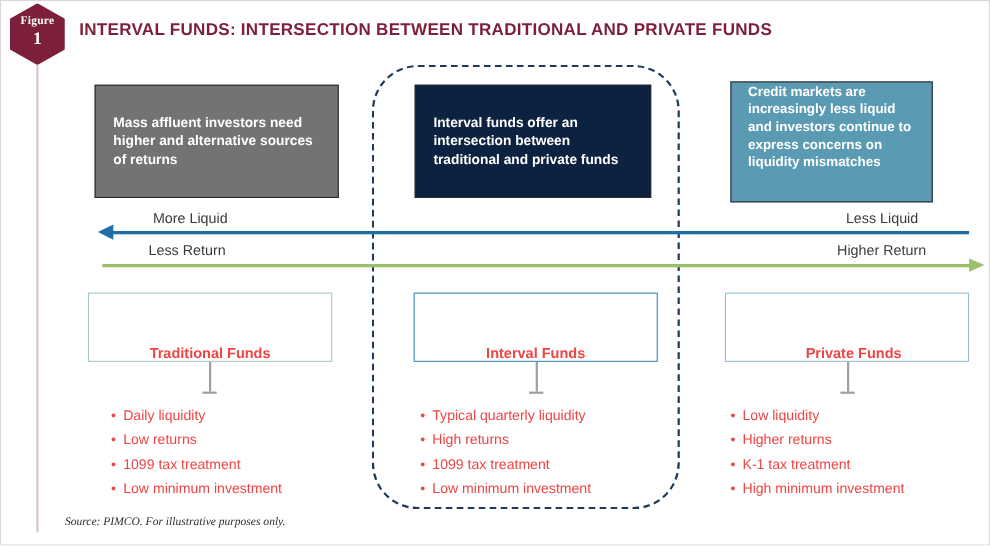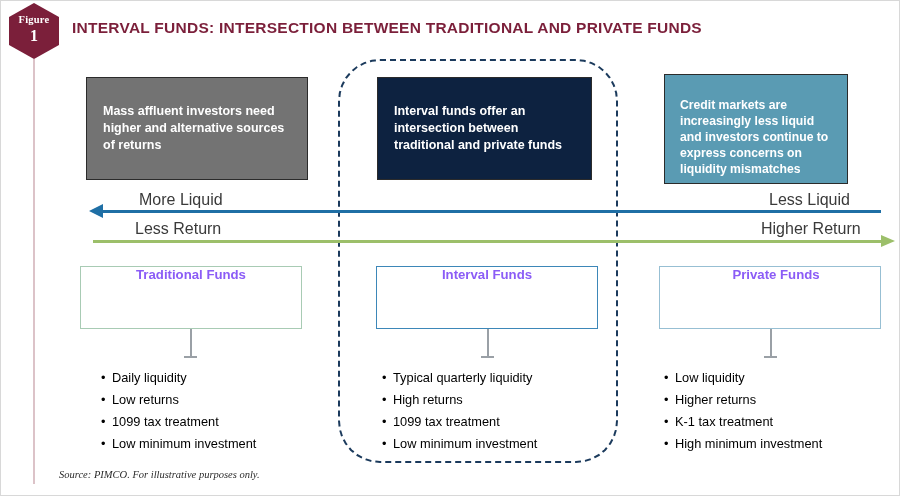--- a/index.html
+++ b/index.html
@@ -47,62 +47,62 @@
   
   .card{
     position:absolute;box-sizing:border-box;
     color:#ffffff;font-size:12.5px;font-weight:bold;line-height:1.38;
     padding:14px 16px;display:flex;align-items:center;
     border:1px solid #2b2b2b;
   }
   .card-a{left:85px;top:76px;width:222px;height:103px;background:#737373;}
   .card-b{left:376px;top:76px;width:215px;height:103px;background:#0d2240;}
   .card-c{left:663px;top:73px;width:184px;height:110px;background:#5a9bb3;
-          font-size:12.2px;line-height:1.32;padding:22px 15px;align-items:flex-start;}
+          font-size:12.2px;line-height:1.32;padding:0 15px;align-items:flex-start;}
 
   
   .axis-line{position:absolute;height:2.5px;}
   .blue-line{left:100px;top:209px;width:780px;background:#1f6fa5;}
   .blue-head{
     position:absolute;left:88px;top:203px;width:0;height:0;
     border-top:7px solid transparent;border-bottom:7px solid transparent;
     border-right:14px solid #1f6fa5;
   }
   .green-line{left:92px;top:239px;width:790px;background:#9cbf6a;}
   .green-head{
     position:absolute;left:880px;top:233.5px;width:0;height:0;
     border-top:6.5px solid transparent;border-bottom:6.5px solid transparent;
     border-left:14px solid #9cbf6a;
   }
-  .axis-lab{position:absolute;font-size:16px;color:#3a3a3a;}
+  .axis-lab{position:absolute;font-size:13px;color:#3a3a3a;}
   .lab-more-liquid{left:138px;top:190px;}
   .lab-less-liquid{left:768px;top:190px;}
   .lab-less-return{left:134px;top:219px;}
   .lab-higher-return{left:760px;top:219px;}
 
   
   .fund-box{
     position:absolute;box-sizing:border-box;background:#ffffff;
-    display:flex;align-items:flex-start;justify-content:center;
-    font-size:13.2px;font-weight:bold;color:#8b5cf6;
+    display:flex;align-items:flex-end;justify-content:center;
+    font-size:13.2px;font-weight:bold;color:#ef4444;
     width:222px;height:63px;top:265px;
   }
   .fund-a{left:79px;border:1.5px solid #a8cbb4;}
   .fund-b{left:375px;border:1.5px solid #3d87b8;}
   .fund-c{left:658px;border:1.5px solid #97bfd3;padding-left:12px;}
 
   
   .stem{position:absolute;width:1.5px;height:27px;background:#9aa0a6;top:328px;}
   .stem-foot{position:absolute;width:13px;height:1.5px;background:#9aa0a6;top:355px;}
   .stem-a{left:189px;} .foot-a{left:183px;}
   .stem-b{left:486px;} .foot-b{left:480px;}
   .stem-c{left:769px;} .foot-c{left:763px;}
 
   
-  .bullets{position:absolute;top:366px;font-size:12.8px;color:#000000;line-height:1.72;}
+  .bullets{position:absolute;top:366px;font-size:12.8px;color:#ef4444;line-height:1.72;}
   .bullets div{white-space:nowrap;}
   .bul-a{left:100px;}
   .bul-b{left:381px;}
   .bul-c{left:663px;}
   .bdot{display:inline-block;width:11px;}
 
   
   .source{
     position:absolute;left:58px;top:468px;
     font-family:"Liberation Serif",serif;font-style:italic;

